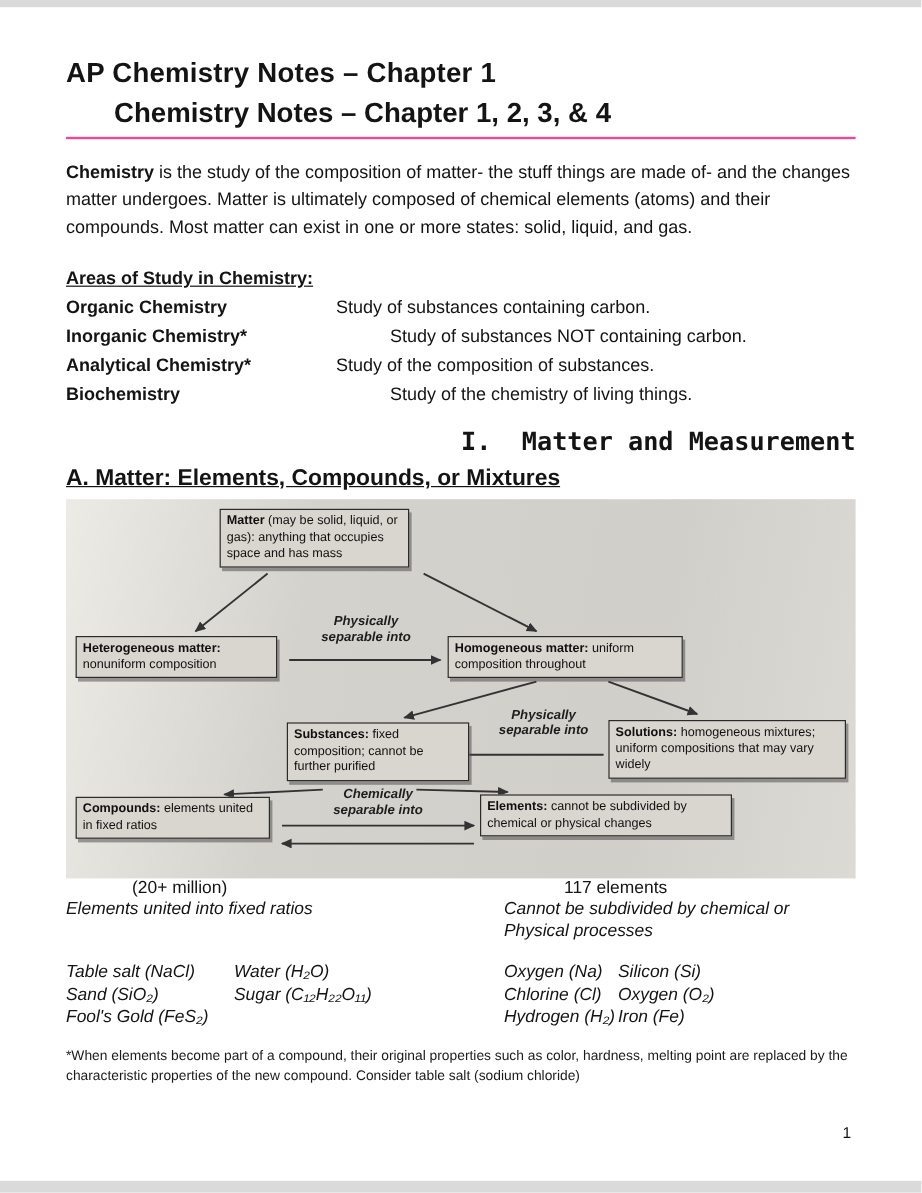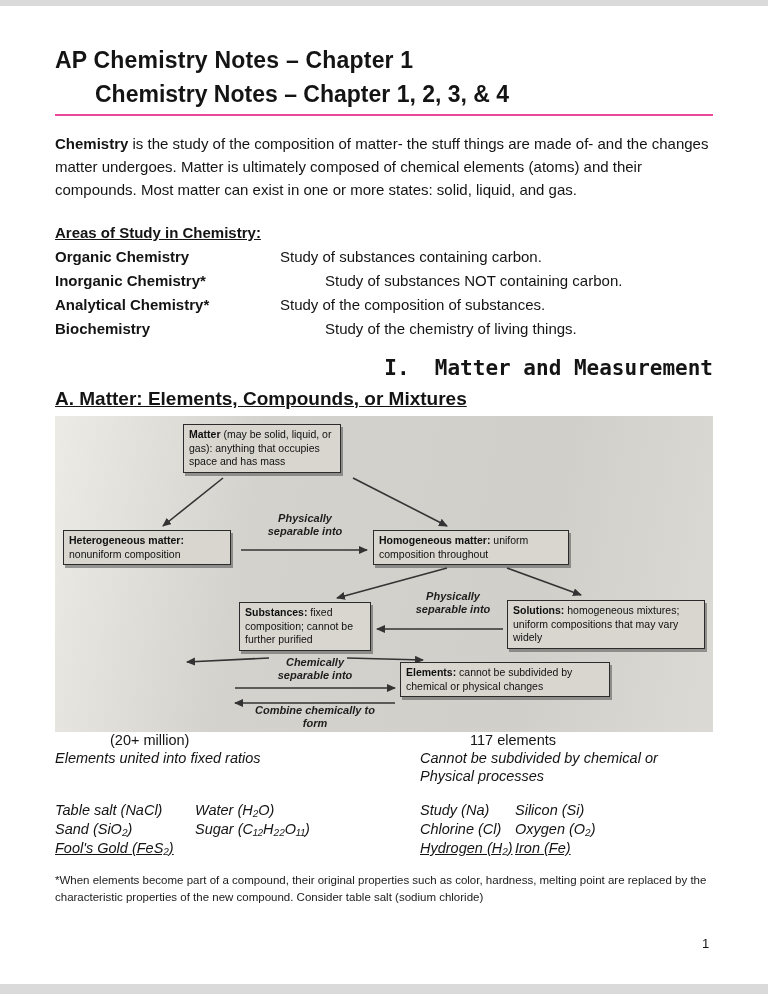--- a/index.html
+++ b/index.html
@@ -29,21 +29,21 @@
   .diagram { position:relative; margin-top:6px; width:658px; height:316px;
              background:linear-gradient(100deg,#edebe6 0%,#d4d2cd 30%,#d1cfca 72%,#dcdad5 100%); }
   .arrows { position:absolute; left:0; top:0; width:658px; height:316px; }
   .dbox { position:absolute; background:#d9d6cf; border:1.5px solid #2b2b2b;
           box-shadow:2px 3px 0 rgba(70,70,70,0.5); padding:3px 5px;
           font-size:10.5px; line-height:1.3; color:#101010; }
   .dbox b { font-weight:bold; }
   .b-matter { left:128px; top:8px;  width:158px; }
   .b-hetero { left:8px;   top:114px; width:168px; }
   .b-homo   { left:318px; top:114px; width:196px; }
-  .b-sub    { left:184px; top:186px; width:132px; }
+  .b-sub    { left:184px; top:186px; width:152px; }
   .b-sol    { left:452px; top:184px; width:198px; }
   .b-comp   { left:8px;   top:248px; width:162px; }
   .b-elem   { left:345px; top:246px; width:210px; }
   .dlabel { position:absolute; font-style:italic; font-weight:bold; font-size:11px;
             line-height:1.2; text-align:center; color:#1d1d1d; }
   .lab-phys1   { left:198px; top:96px;  width:104px; }
   .lab-phys2   { left:346px; top:174px; width:104px; }
   .lab-chem    { left:206px; top:240px; width:108px; }
   .lab-combine { left:192px; top:288px; width:136px; }
 
@@ -52,21 +52,21 @@
   .ital { font-style:italic; }
   .ex-count-comp { left:55px;  top:0; }
   .ex-count-elem { left:415px; top:0; }
   .ex-note-comp  { left:0;     top:18px; }
   .ex-note-elem1 { left:365px; top:18px; }
   .ex-note-elem2 { left:365px; top:36px; }
   .crow { display:flex; left:0; }
   .crow .ca { width:140px; flex:0 0 auto; }
   .erow { display:flex; left:365px; }
   .erow .ea { width:95px; flex:0 0 auto; }
-  .r1 { top:70px; } .r2 { top:89px; } .r3 { top:108px;text-decoration:underline; }
+  .r1 { top:70px; } .r2 { top:89px; } .r3 { top:108px; }
 
   .footnote { margin-top:8px; font-size:11.5px; line-height:1.5; color:#1a1a1a; }
   .pageno { position:absolute; left:702px; top:936px; font-size:13px; }
 </style>
 </head>
 <body>
 
 <div class="page">
   <div class="edge-top"></div>
   <div class="edge-bottom"></div>
@@ -119,26 +119,26 @@
         <line x1="292" y1="242" x2="368" y2="244" stroke="#333" stroke-width="1.6" marker-end="url(#ah)"></line>
         <line x1="180" y1="272" x2="340" y2="272" stroke="#333" stroke-width="1.6" marker-end="url(#ah)"></line>
         <line x1="340" y1="287" x2="180" y2="287" stroke="#333" stroke-width="1.6" marker-end="url(#ah)"></line>
       </svg>
 
       <div class="dbox b-matter"><b>Matter</b><span> (may be solid, liquid, or gas): anything that occupies space and has mass</span></div>
       <div class="dbox b-hetero"><b>Heterogeneous matter:</b><span> nonuniform composition</span></div>
       <div class="dbox b-homo"><b>Homogeneous matter:</b><span> uniform composition throughout</span></div>
       <div class="dbox b-sub"><b>Substances:</b><span> fixed composition; cannot be further purified</span></div>
       <div class="dbox b-sol"><b>Solutions:</b><span> homogeneous mixtures; uniform compositions that may vary widely</span></div>
+      <div class="dbox b-comp"><b>Compounds:</b><span> elements united in fixed ratios</span></div>
       <div class="dbox b-elem"><b>Elements:</b><span> cannot be subdivided by chemical or physical changes</span></div>
 
       <div class="dlabel lab-phys1">Physically separable into</div>
       <div class="dlabel lab-phys2">Physically separable into</div>
       <div class="dlabel lab-chem">Chemically separable into</div>
-      <div class="dlabel lab-combine">Combine chemically to form</div>
     </div>
 
     <div class="examples">
       <div class="ex ex-count-comp">(20+ million)</div>
       <div class="ex ex-count-elem">117 elements</div>
       <div class="ex ex-note-comp ital">Elements united into fixed ratios</div>
       <div class="ex ex-note-elem1 ital">Cannot be subdivided by chemical or</div>
       <div class="ex ex-note-elem2 ital">Physical processes</div>
 
       <div class="ex crow r1 ital">
@@ -148,21 +148,21 @@
       <div class="ex crow r2 ital">
         <div class="ca">Sand (SiO₂)</div>
         <div class="cb">Sugar (C₁₂H₂₂O₁₁)</div>
       </div>
       <div class="ex crow r3 ital">
         <div class="ca">Fool's Gold (FeS₂)</div>
         <div class="cb"></div>
       </div>
 
       <div class="ex erow r1 ital">
-        <div class="ea">Study (Na)</div>
+        <div class="ea">Oxygen (Na)</div>
         <div class="eb">Silicon (Si)</div>
       </div>
       <div class="ex erow r2 ital">
         <div class="ea">Chlorine (Cl)</div>
         <div class="eb">Oxygen (O₂)</div>
       </div>
       <div class="ex erow r3 ital">
         <div class="ea">Hydrogen (H₂)</div>
         <div class="eb">Iron (Fe)</div>
       </div>

